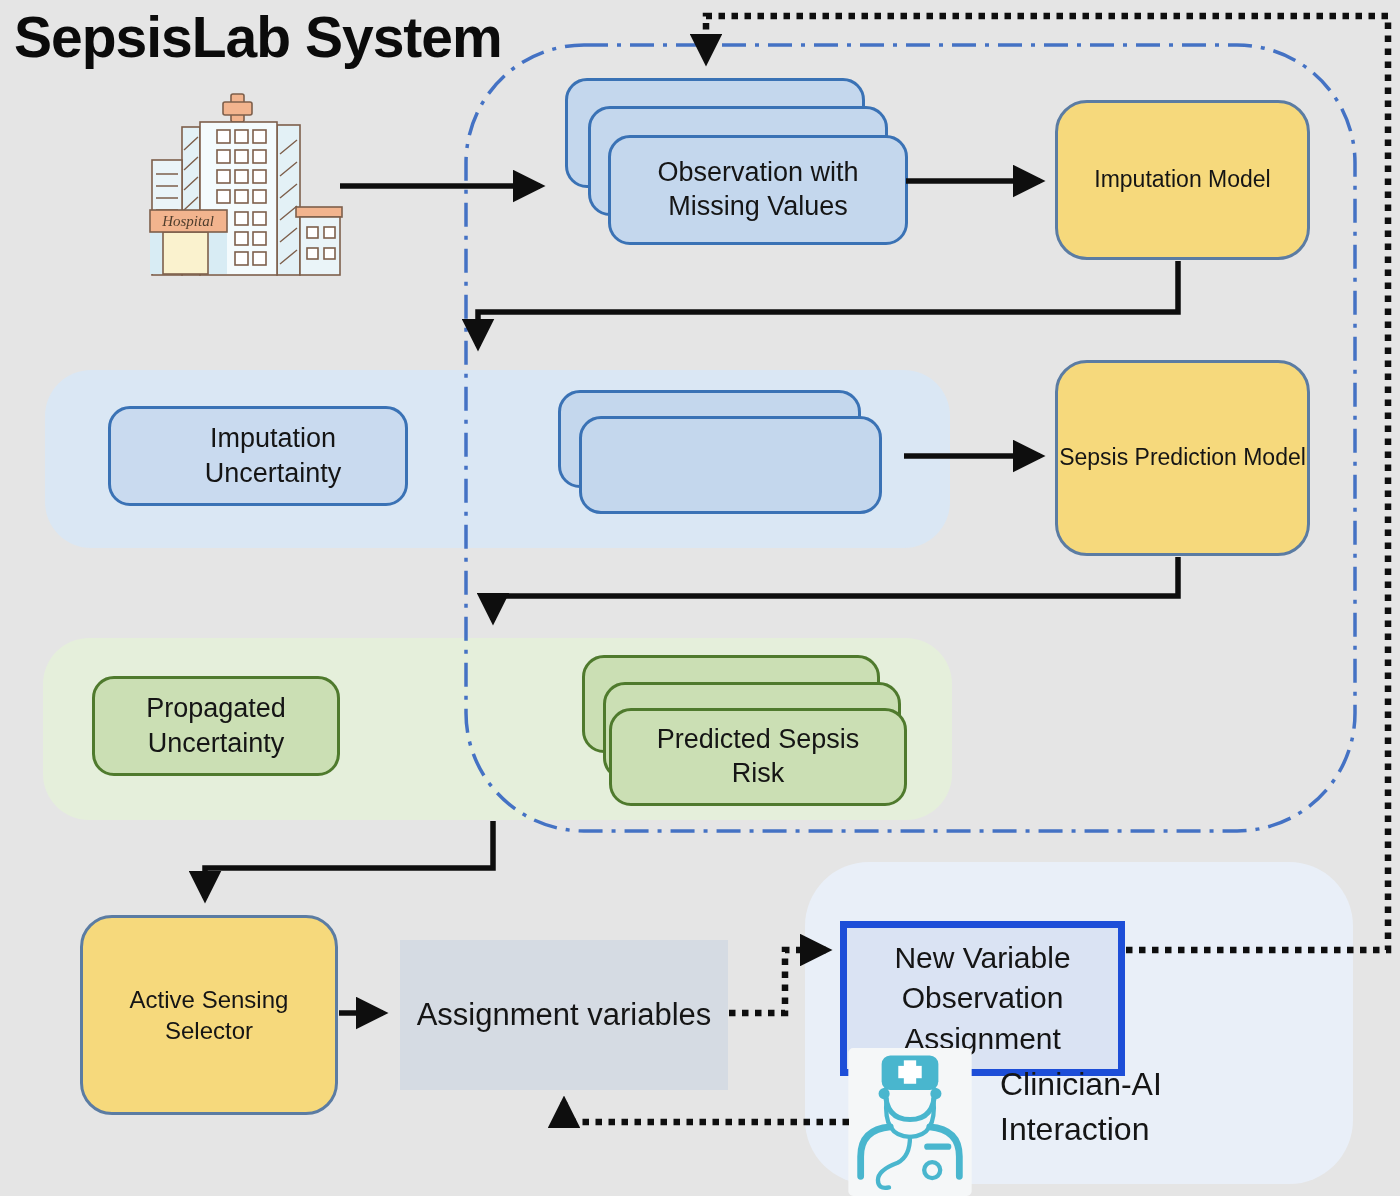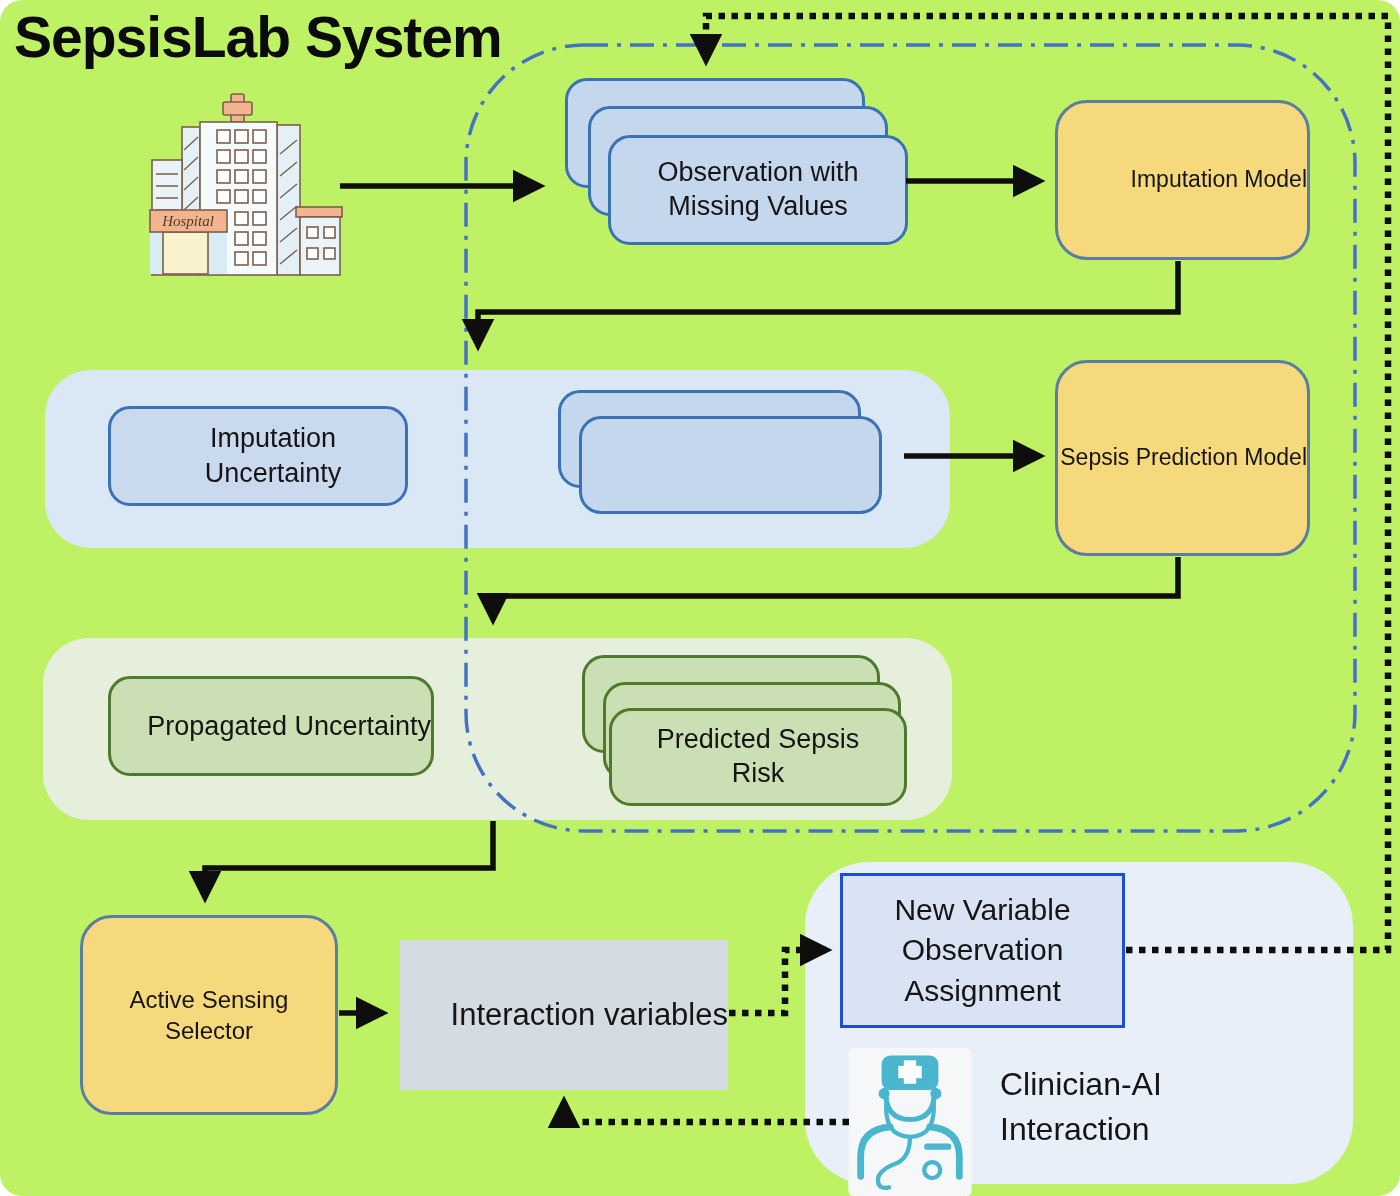--- a/index.html
+++ b/index.html
@@ -1,21 +1,21 @@
 <!DOCTYPE html>
 <html style="--accent-blue: #4472c4; --label-blue: #4a7ebb; --yellow-fill: #f6d97c; --yellow-border: #5b7ca3; --blue-card-fill: #c4d7ed; --blue-unc-fill: #c9daef; --blue-card-border: #3a72b5; --blue-band: #dae7f4; --green-card-fill: #cbdfb4; --green-card-border: #4f7a2d; --green-band: #e5efdb; --gray-fill: #d5dbe3; --newvar-fill: #dae3f3; --clinician-band: #e9eff8; --clinician-icon: #49b6ce;"><head>
 <meta charset="utf-8">
 <style>
   html,body{margin:0;padding:0;background:#fff;}
   #canvas{
-    position:relative;width:1400px;height:1196px;overflow:hidden;background:#bef264;
-    font-family:"Liberation Sans", sans-serif;color:#151515;border-radius:22px;
+    position:relative;width:1400px;height:1196px;overflow:hidden;background:#e5e5e5;
+    font-family:"Liberation Sans", sans-serif;color:#151515;
   }
   .abs{position:absolute;}
-  .center{display:flex;align-items:center;justify-content:flex-end;text-align:center;}
+  .center{display:flex;align-items:center;justify-content:center;text-align:center;}
 
   .page-title{left:14px;top:4px;font-size:57px;font-weight:bold;letter-spacing:-1px;color:#0b0b0b;}
 
   
   .band{z-index:1;border-radius:46px;}
   .band-blue{background:var(--blue-band);}
   .band-green{background:var(--green-band);}
   .clin-band{z-index:1;border-radius:64px;background:var(--clinician-band);}
 
   
@@ -29,21 +29,21 @@
   .model-box{z-index:10;border-radius:32px;border:3px solid var(--yellow-border);
     background:var(--yellow-fill);font-size:23px;line-height:1.3;box-sizing:border-box;}
 
   .unc-box{z-index:10;border-radius:22px;border:3px solid;font-size:27px;line-height:1.28;box-sizing:border-box;}
   .unc-blue{background:var(--blue-unc-fill);border-color:var(--blue-card-border);padding-left:30px;}
   .unc-green{background:var(--green-card-fill);border-color:var(--green-card-border);}
 
   .existing-label{z-index:10;font-size:37px;font-weight:bold;line-height:1.25;color:var(--label-blue);text-align:center;}
 
   .plain-box{z-index:10;background:var(--gray-fill);font-size:31px;line-height:1.35;box-sizing:border-box;}
-  .newvar-box{z-index:10;background:var(--newvar-fill);border:3px solid #1d4ed8;font-size:30px;line-height:1.35;box-sizing:border-box;}
+  .newvar-box{z-index:10;background:var(--newvar-fill);border:7px solid #1d4ed8;font-size:30px;line-height:1.35;box-sizing:border-box;margin-top:48px;}
   .clin-label{z-index:10;font-size:32px;line-height:1.4;}
 
   svg.overlay{position:absolute;left:0;top:0;z-index:40;pointer-events:none;}
   .solid{stroke:#0e0e0e;stroke-width:5.5;fill:none;}
   .dotted{stroke:#0e0e0e;stroke-width:6.5;fill:none;stroke-dasharray:6.5 6.5;}
   .dashdot{stroke:var(--accent-blue);stroke-width:3.5;fill:none;stroke-dasharray:24 9 4 9;}
   .arrhead{fill:#0e0e0e;}
 
   
   .h-stroke{stroke:#7d5f4b;stroke-width:1.6;}
@@ -139,39 +139,39 @@
     <div class="card card-blue" style="left:0;top:0;width:303px;height:98px;"></div>
     <div class="card card-blue" style="left:21px;top:26px;width:303px;height:98px;"></div>
   </div>
 
   <div class="abs model-box center" style="left:1055px;top:360px;width:255px;height:196px;">
     <span>Sepsis Prediction Model</span>
   </div>
 
   <div class="abs band band-green" style="left:43px;top:638px;width:909px;height:182px;"></div>
 
-  <div class="abs unc-box unc-green center" style="left:108px;top:676px;width:326px;height:100px;">
+  <div class="abs unc-box unc-green center" style="left:92px;top:676px;width:248px;height:100px;">
     <span>Propagated Uncertainty</span>
   </div>
 
   <div class="abs stack" style="left:582px;top:655px;width:344px;height:152px;">
     <div class="card card-green" style="left:0;top:0;width:298px;height:98px;"></div>
     <div class="card card-green" style="left:21px;top:27px;width:298px;height:98px;"></div>
     <div class="card card-green center card-label" style="left:27px;top:53px;width:298px;height:98px;">
       <span>Predicted Sepsis Risk</span>
     </div>
   </div>
 
 
   <div class="abs model-box center" style="left:80px;top:915px;width:258px;height:200px;font-size:24px;">
     <span>Active Sensing Selector</span>
   </div>
 
   <div class="abs plain-box center" style="left:400px;top:940px;width:328px;height:150px;">
-    <span>Interaction variables</span>
+    <span>Assignment variables</span>
   </div>
 
   <div class="abs clin-band" style="left:805px;top:862px;width:548px;height:322px;"></div>
 
   <div class="abs newvar-box center" style="left:840px;top:873px;width:285px;height:155px;">
     <span>New Variable Observation Assignment</span>
   </div>
 
   <div class="abs" style="left:848px;top:1048px;width:124px;height:148px;z-index:10;">
     <svg width="124" height="148" viewBox="0 0 100 120">

